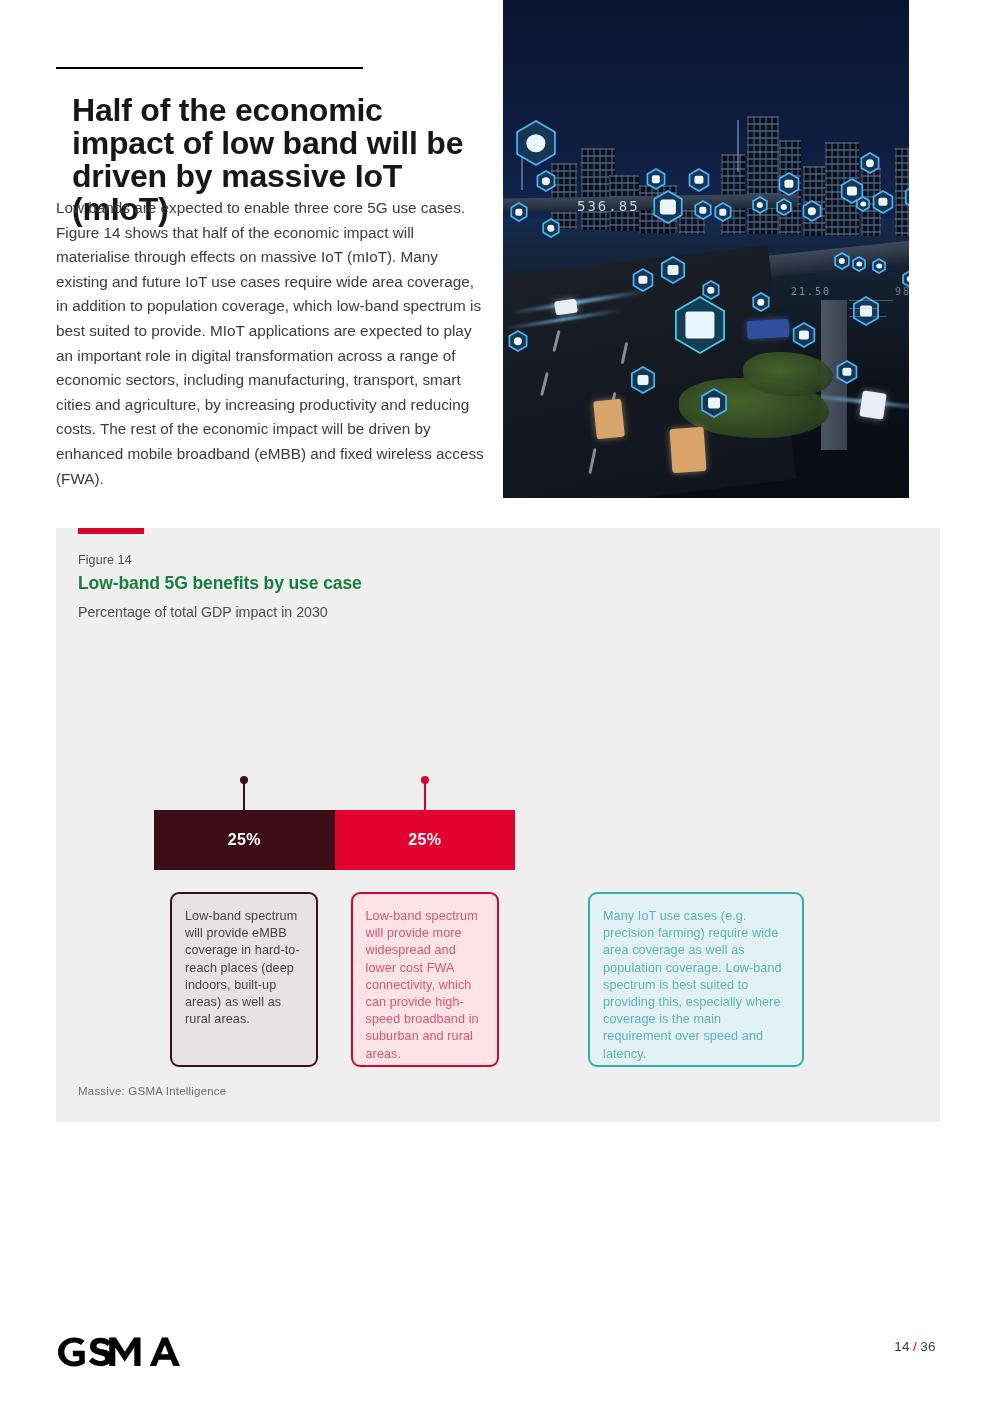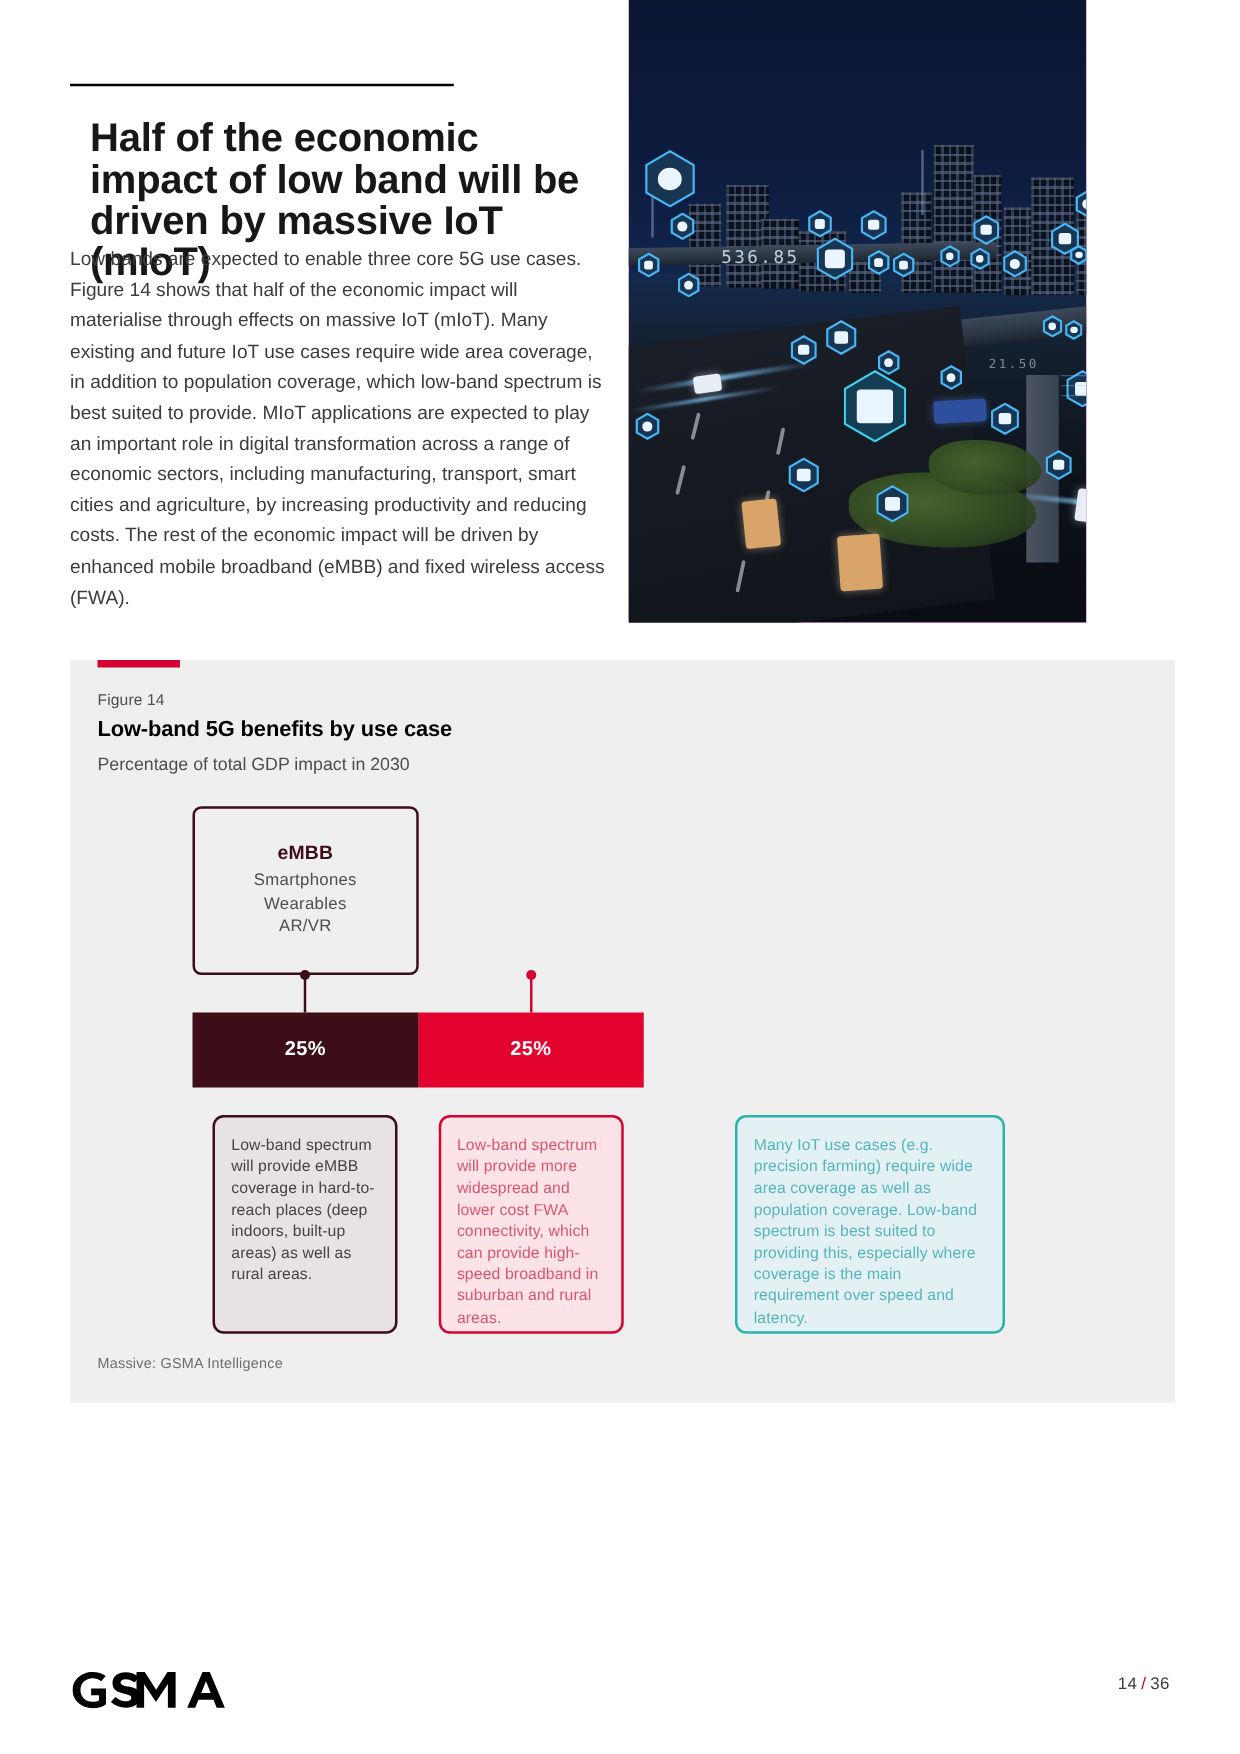--- a/index.html
+++ b/index.html
@@ -14,24 +14,24 @@
     font-family: "Liberation Sans", sans-serif;
     -webkit-font-smoothing: antialiased;
     overflow: hidden;
   }
 
   
   .hero {
     position: absolute;
     left: 503px;
     top: 0px;
-    width: 366px;
+    width: 406px;
     height: 498px;
     overflow: hidden;
-    background: #a21caf;
+    background: #1d4ed8;
     text-decoration: underline;
   }
   .hero-sky {
     position: absolute;
     left: 0; top: 0; width: 100%; height: 47%;
     background: linear-gradient(180deg, #0a1530 0%, #0d1c3e 55%, #12264f 100%);
   }
   .hero-ground {
     position: absolute;
     left: 0; top: 44%; width: 100%; height: 56%;
@@ -170,21 +170,21 @@
     font-size: 12.5px;
     color: #4c4c51;
     letter-spacing: .1px;
   }
   .fig-title {
     position: absolute;
     left: 22px; top: 45px;
     margin: 0;
     font-size: 17.5px;
     font-weight: bold;
-    color: #000000;
+    color: #15803d;
     letter-spacing: -.1px;
   }
   .fig-subtitle {
     position: absolute;
     left: 22px; top: 76px;
     font-size: 14.2px;
     color: #4c4c51;
   }
   .fig-source {
     position: absolute;
@@ -479,26 +479,20 @@
 
 <div class="figure-panel">
   <div class="fig-accent"></div>
   <div class="fig-number">Figure 14</div>
   <h2 class="fig-title">Low-band 5G benefits by use case</h2>
   <div class="fig-subtitle">Percentage of total GDP impact in 2030</div>
 
   <div class="diagram">
 
     <div class="cat c-embb" style="left:0px;width:180.5px;">
-      <div class="top-box">
-        <div class="bt">eMBB</div>
-        <div class="bl">Smartphones</div>
-        <div class="bl">Wearables</div>
-        <div class="bl">AR/VR</div>
-      </div>
       <div class="connector">
           <span class="dot"></span>
         </div>
     </div>
 
     <div class="cat c-fwa" style="left:180.5px;width:180.5px;">
       <div class="connector">
           <span class="dot"></span>
         </div>
     </div>

